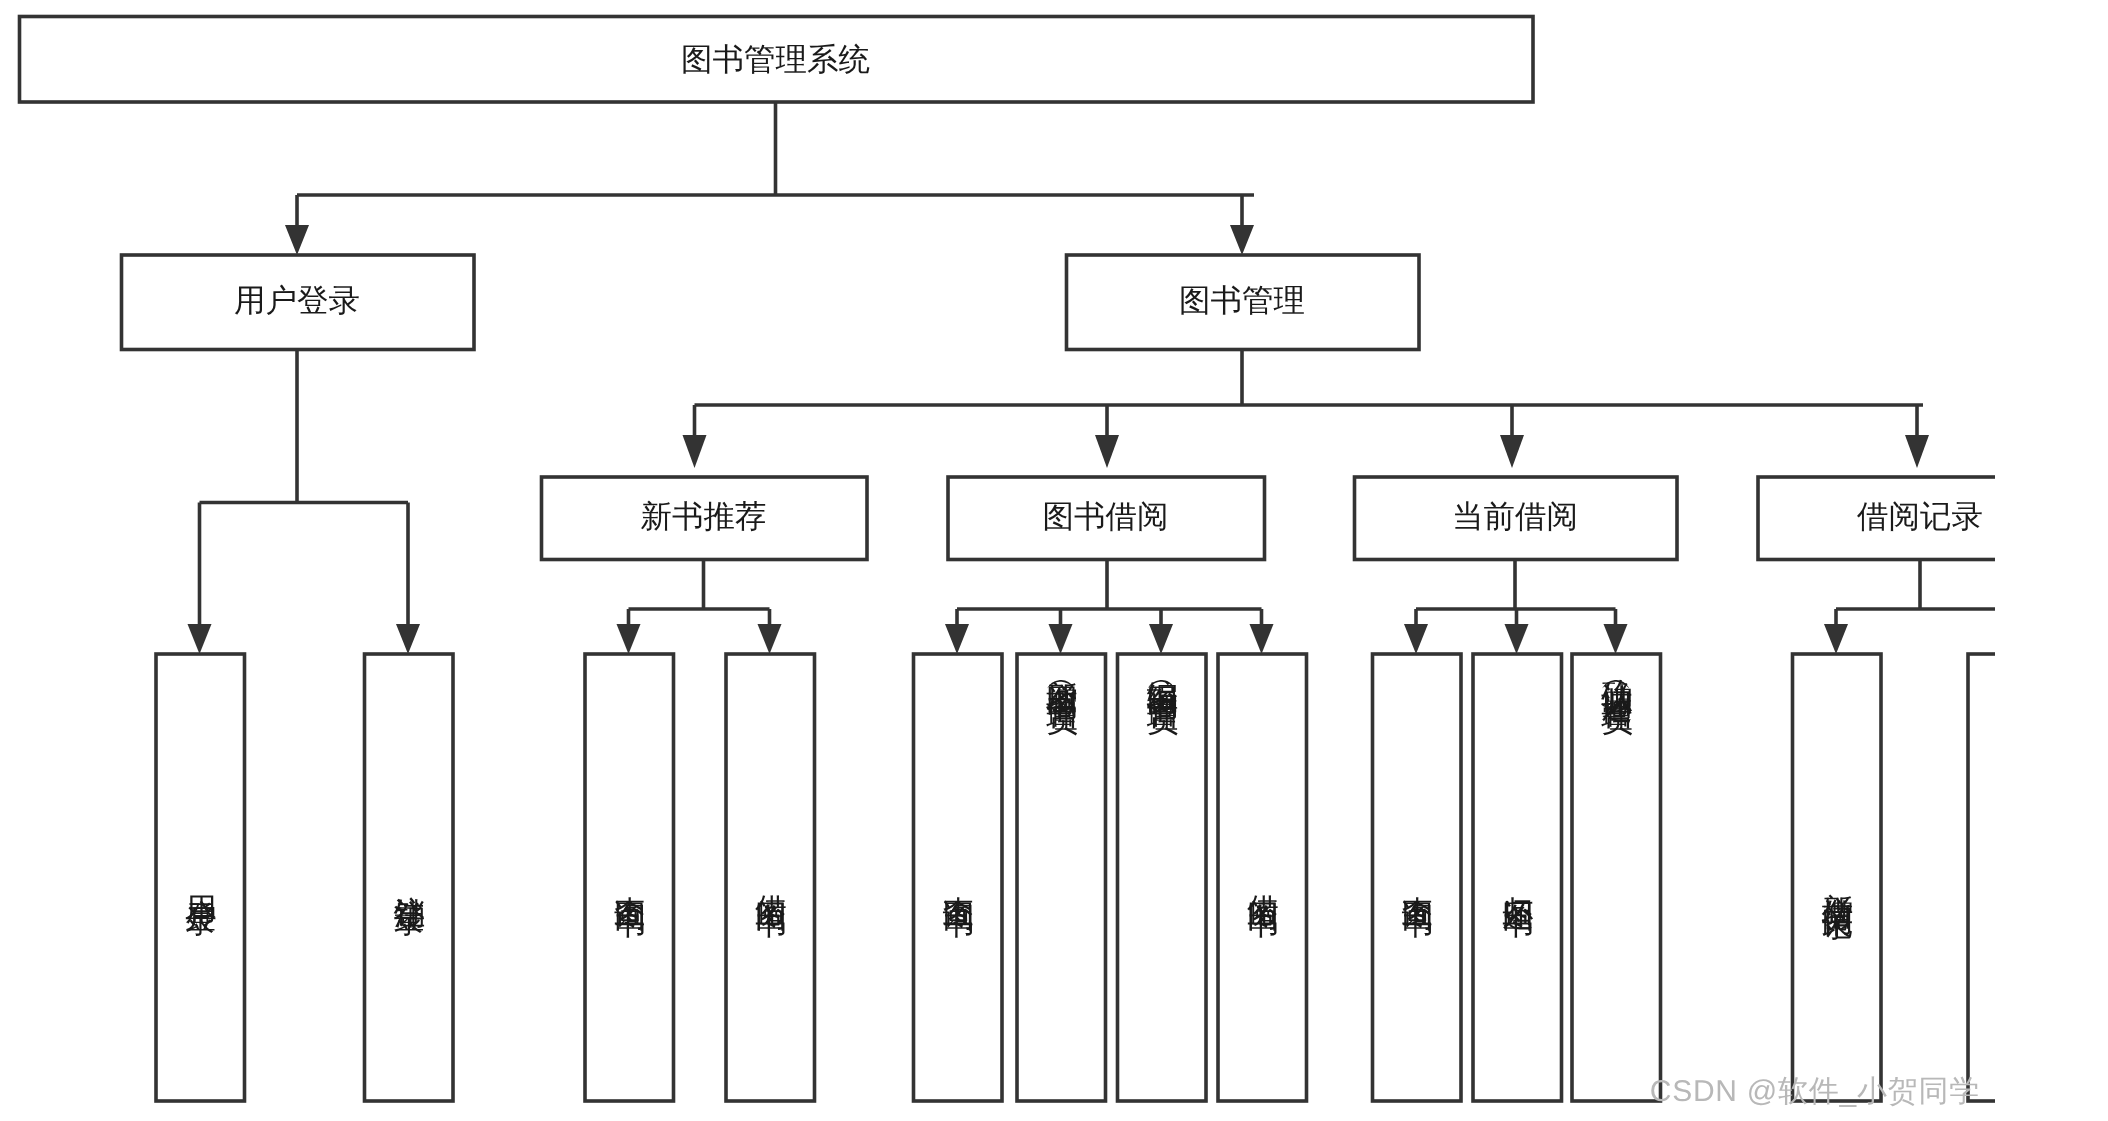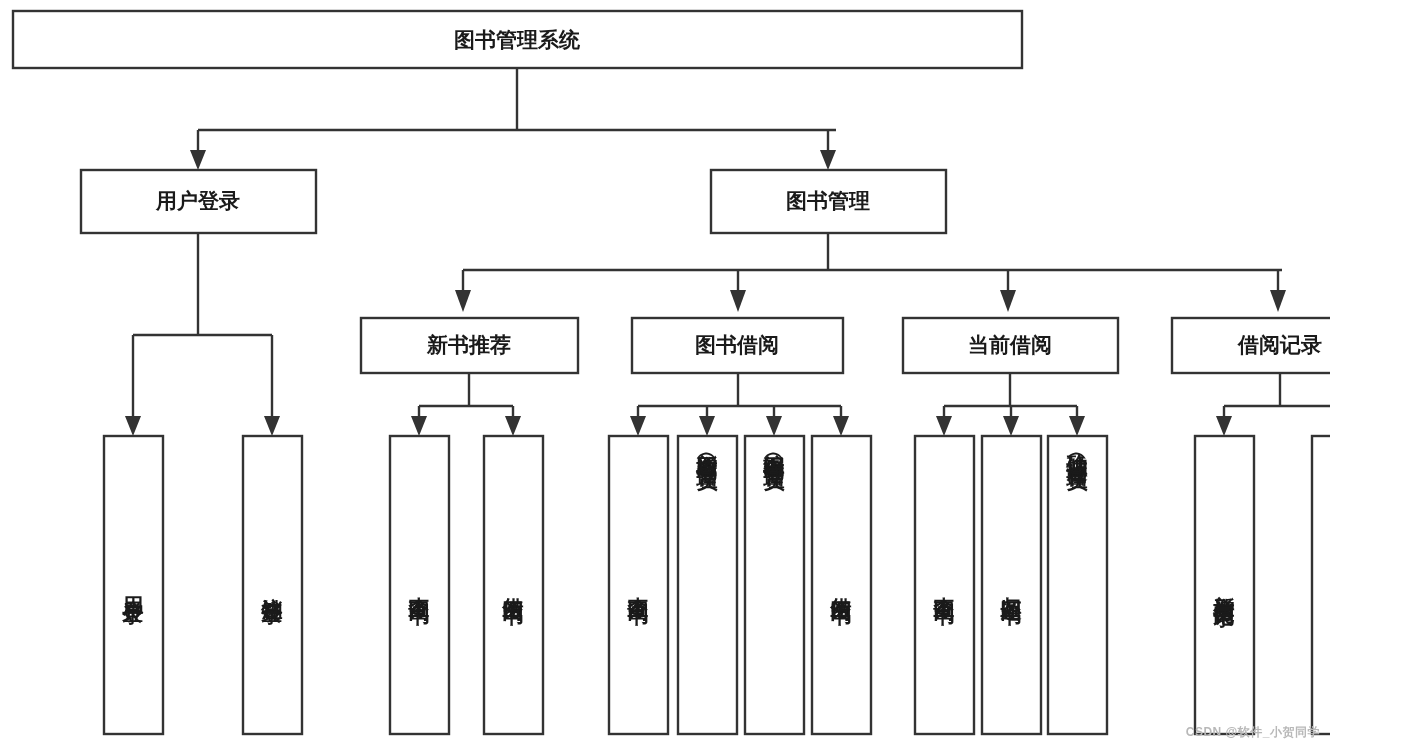--- a/index.html
+++ b/index.html
@@ -10,21 +10,20 @@
   }
   body {
     font-family: "Liberation Sans", "DejaVu Sans", sans-serif;
   }
   #diagram-root {
     position: relative;
     width: 1330px;
     height: 747px;
     background: #ffffff;
     overflow: hidden;
-    font-weight: bold;
   }
   #tree-svg {
     position: absolute;
     top: 0;
     left: 0;
     width: 1405px;
     height: 747px;
     display: block;
   }
   .node-box {
@@ -60,21 +59,21 @@
     color: #1a1a1a;
     text-align: center;
     white-space: nowrap;
     pointer-events: none;
   }
   .watermark {
     position: absolute;
     right: 10px;
     bottom: 6px;
     font-family: "Liberation Sans", "DejaVu Sans", sans-serif;
-    font-size: 12px;
+    font-size: 20px;
     color: #b8b8b8;
     white-space: nowrap;
     letter-spacing: 0.5px;
   }
 </style>
 </head>
 <body>
 
 <div id="diagram-root">
 

